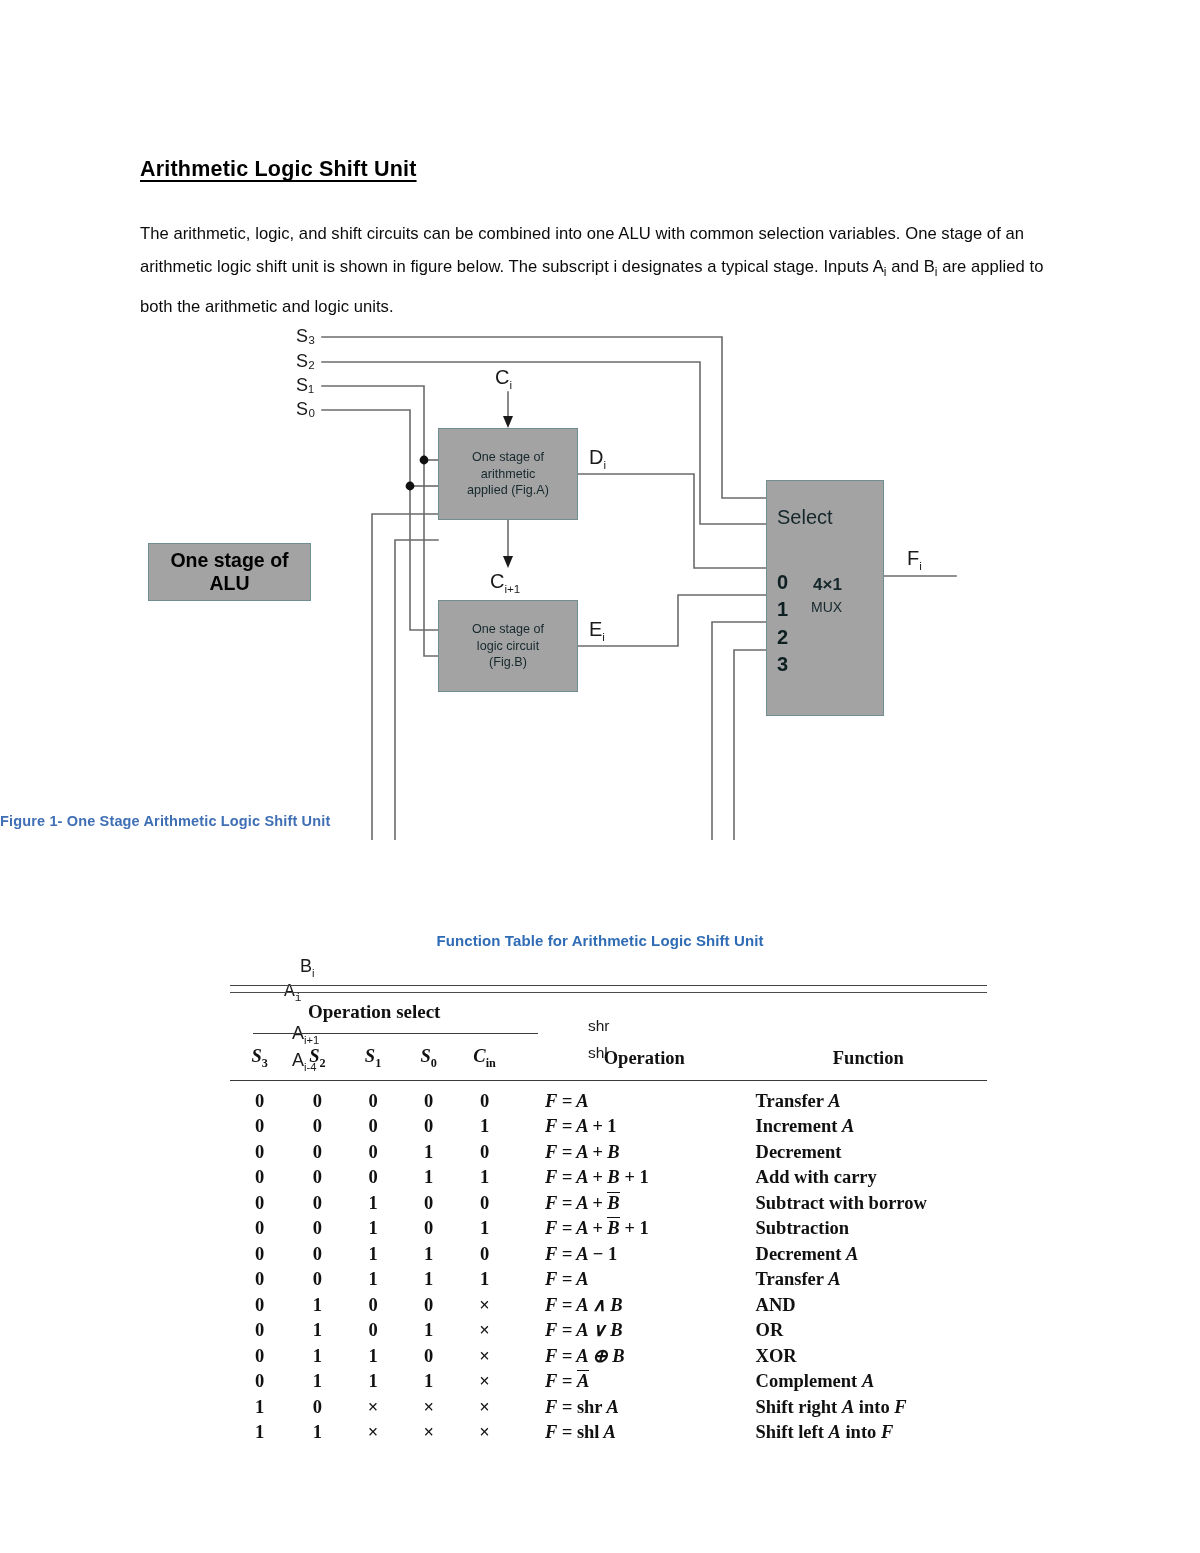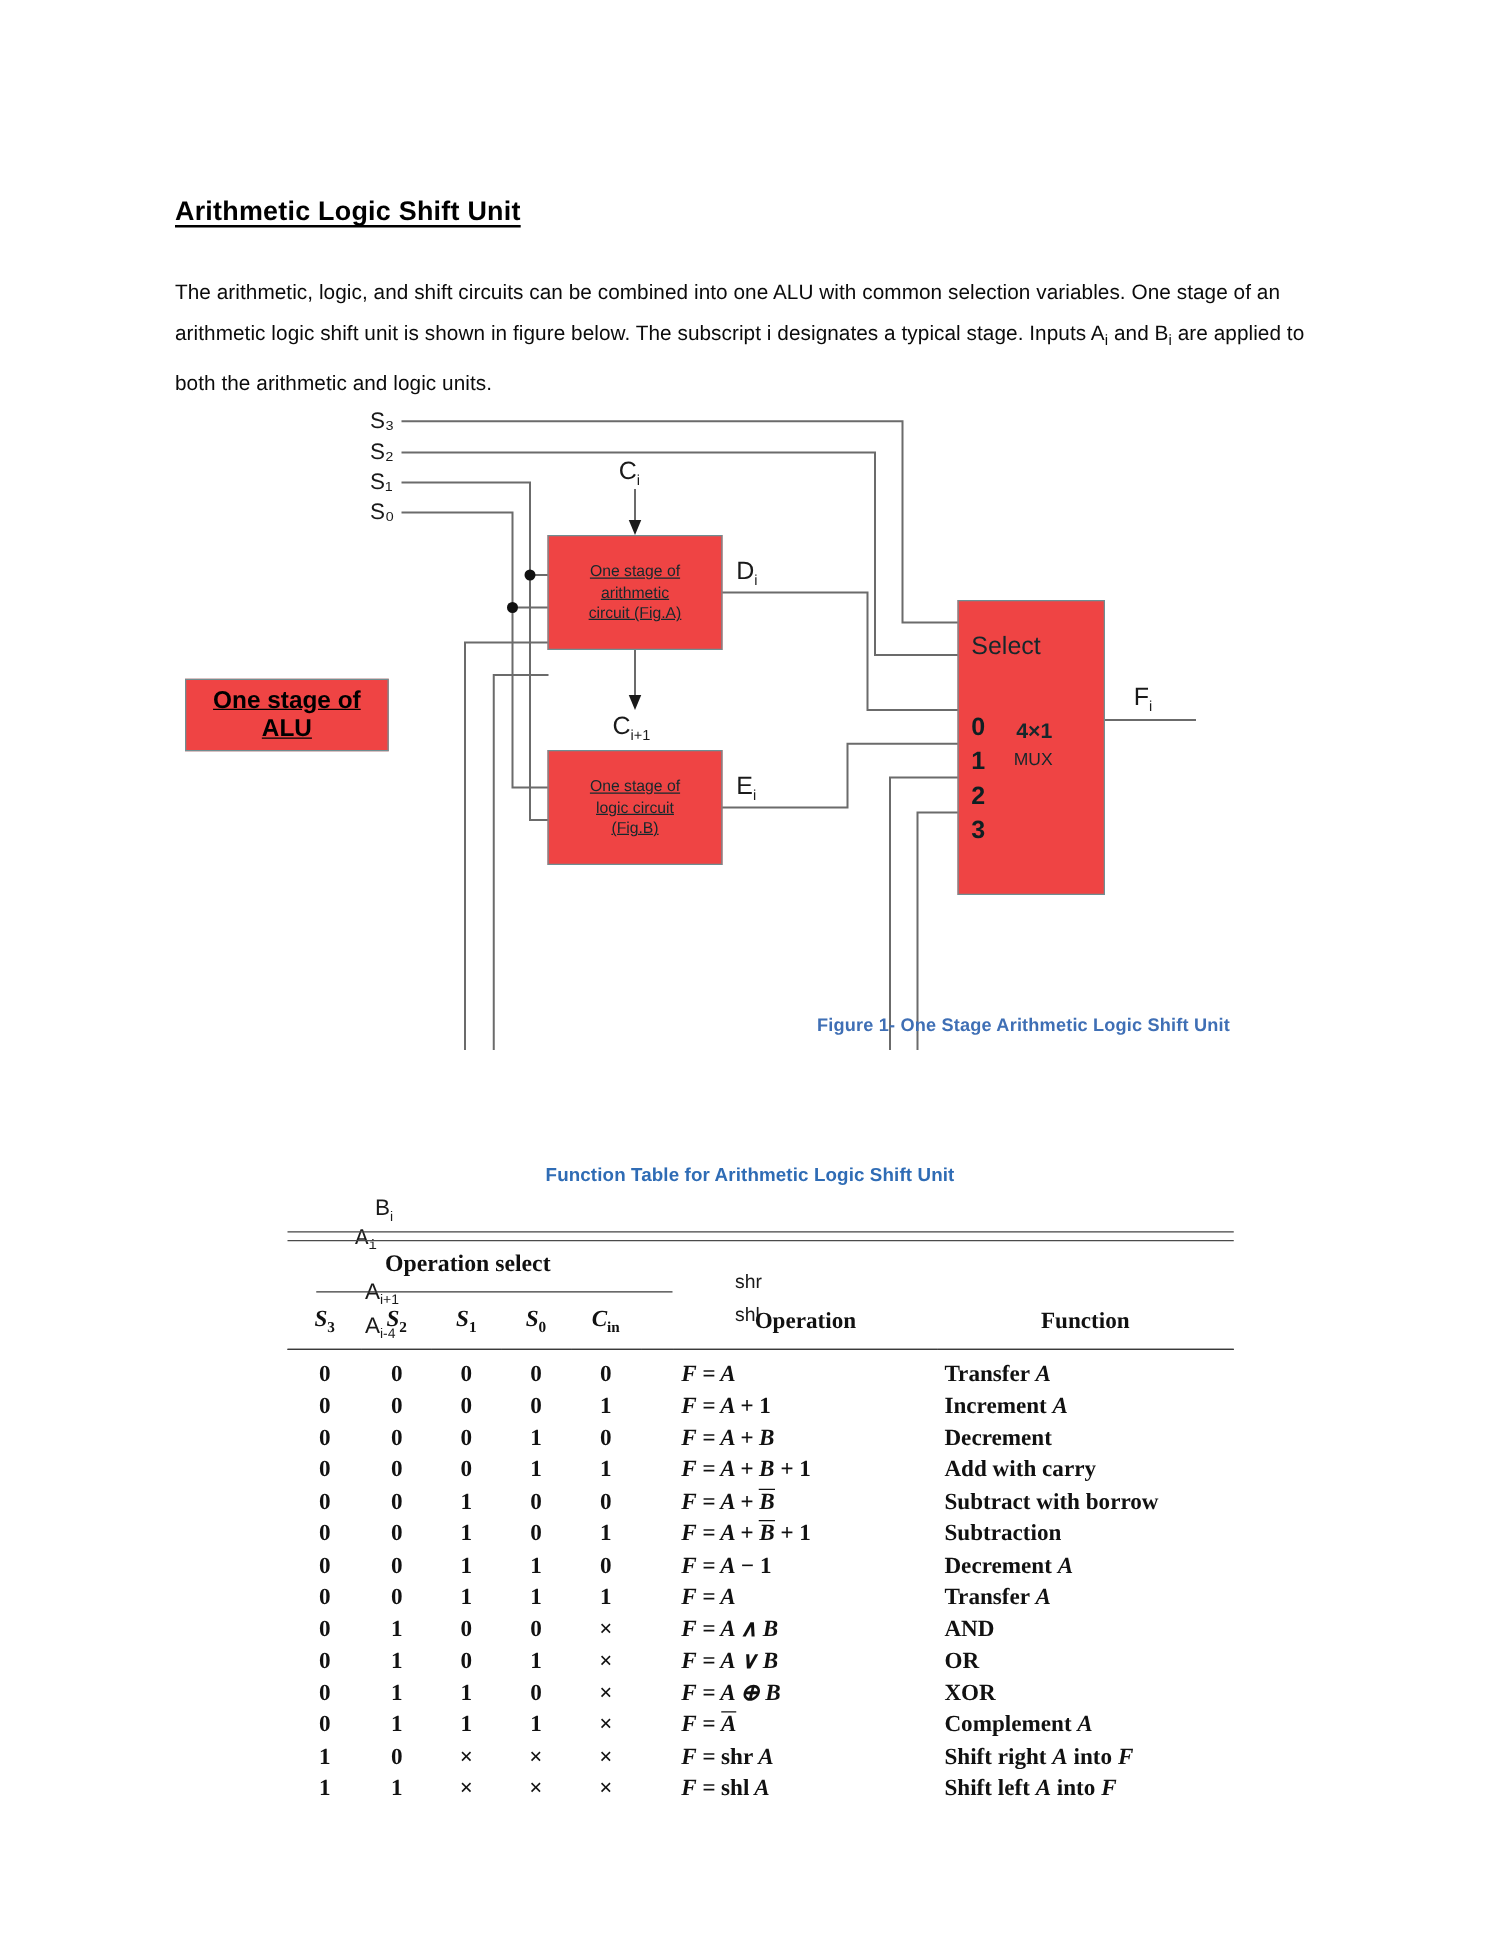--- a/index.html
+++ b/index.html
@@ -45,30 +45,29 @@
   
   .figure {
     position: absolute;
     left: 0; top: 300px;
     width: 1200px; height: 540px;
   }
   .fig-svg { position: absolute; left: 0; top: 0; }
 
   .blk {
     position: absolute;
-    background: #ef4444;
+    background: #a3a3a3;
     border: 1.4px solid #6f8e92;
     box-sizing: border-box;
     display: flex;
     align-items: center;
     justify-content: center;
     flex-direction: column;
     text-align: center;
     color: #16282c;
-    text-decoration: underline;
   }
   .blk-arith {
     left: 438px; top: 128px; width: 140px; height: 92px;
     font-size: 12.6px; line-height: 16.5px;
   }
   .blk-logic {
     left: 438px; top: 300px; width: 140px; height: 92px;
     font-size: 12.6px; line-height: 16.5px;
   }
   .blk-alu {
@@ -120,21 +119,21 @@
     font-size: 20px;
     color: #1a1a1a;
     white-space: nowrap;
   }
   .biglbl sub { font-size: 0.58em; }
 
   .fig-caption {
     position: absolute;
     left: 0; top: 813px;
     width: 984px;
-    text-align: right;
+    text-align: left;
     font-size: 14.5px;
     font-weight: bold;
     color: #3f6fb5;
     letter-spacing: 0.15px;
   }
   .table-title {
     position: absolute;
     left: 0; top: 932px;
     width: 1200px;
     text-align: center;
@@ -279,21 +278,21 @@
     </svg>
 
     <div class="blk blk-alu">
       <span>One stage of</span>
       <span>ALU</span>
     </div>
 
     <div class="blk blk-arith">
       <span>One stage of</span>
       <span>arithmetic</span>
-      <span>circuit (Fig.A)</span>
+      <span>applied (Fig.A)</span>
     </div>
 
     <div class="blk blk-logic">
       <span>One stage of</span>
       <span>logic circuit</span>
       <span>(Fig.B)</span>
     </div>
 
     <div class="blk blk-mux">
       <span class="mux-select">Select</span>

